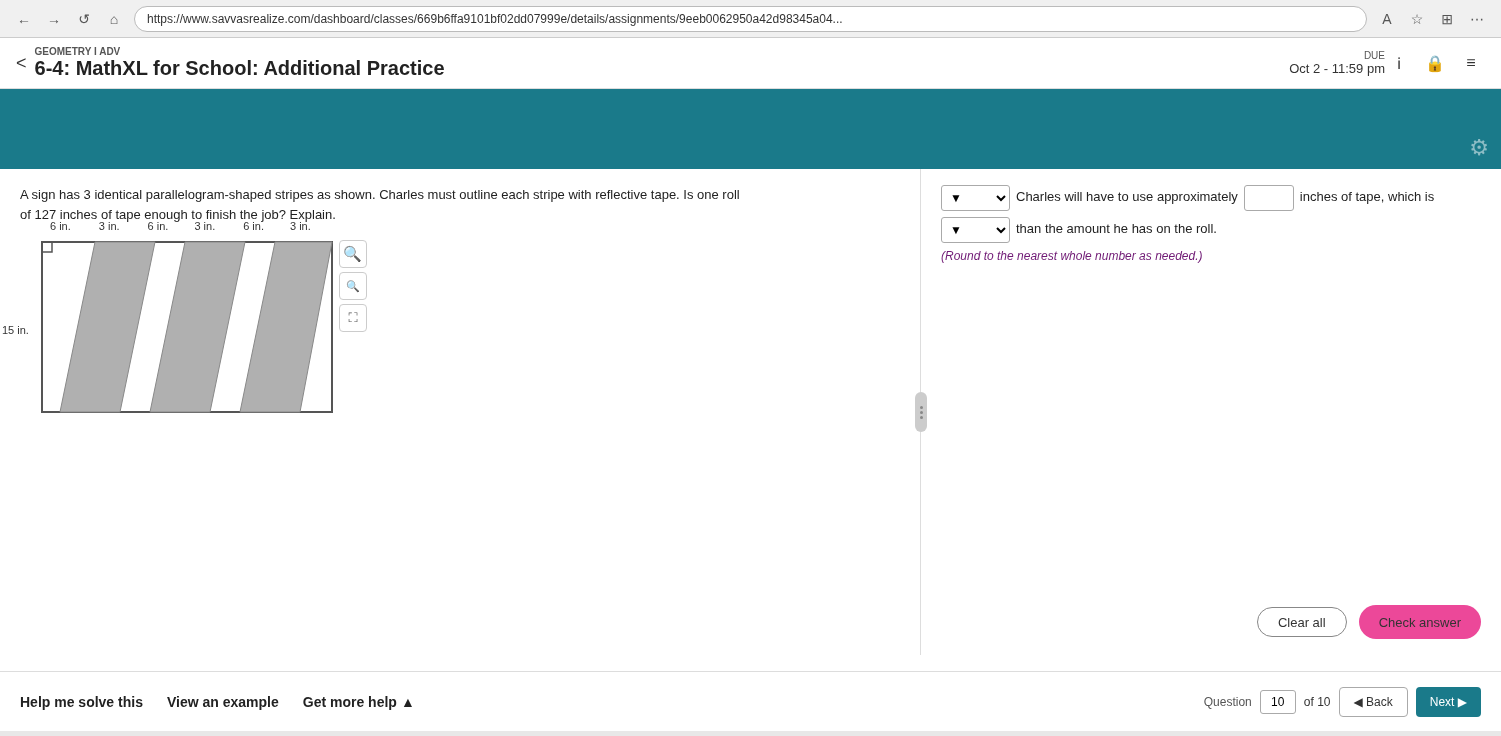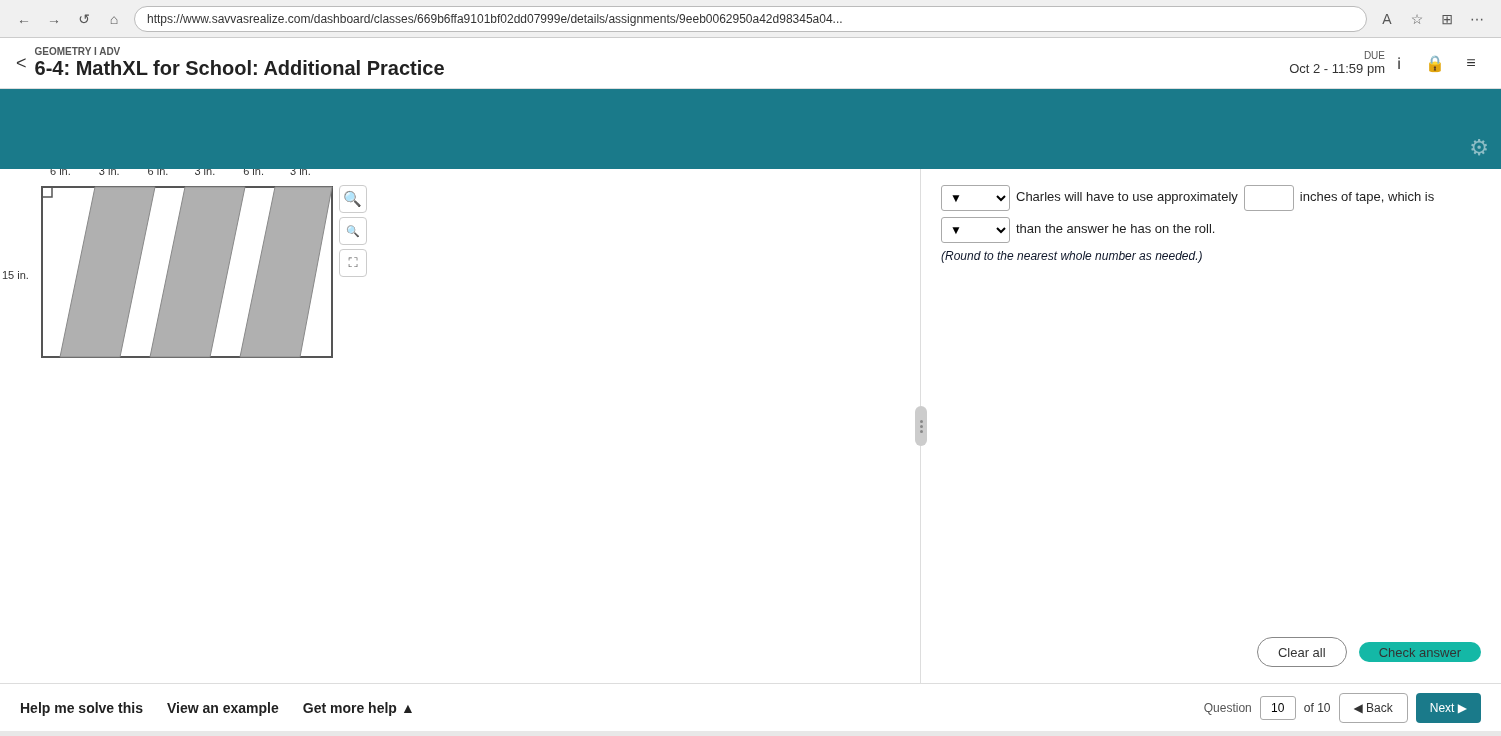--- a/index.html
+++ b/index.html
@@ -175,21 +175,21 @@
       width: 50px;
       height: 26px;
       border: 1px solid #aaa;
       border-radius: 3px;
       text-align: center;
       font-size: 12px;
     }
 
     .note-text {
       font-size: 12px;
-      color: #0f172a;
+      color: #701a75;
       margin-top: 6px;
       font-style: italic;
     }
 
     .divider-handle {
       position: absolute;
       left: -6px;
       top: 50%;
       transform: translateY(-50%);
       width: 12px;
@@ -202,25 +202,26 @@
     .divider-dots {
       display: flex; flex-direction: column; gap: 2px;
     }
     .divider-dot {
       width: 3px; height: 3px; background: #888; border-radius: 50%;
     }
 
     .bottom-bar {
       background: white;
       border-top: 1px solid #ddd;
-      height: 48px;
+      height: 60px;
       display: flex;
       align-items: center;
       padding: 0 20px;
       justify-content: space-between;
+      margin-top: 16px;
     }
 
     .help-buttons {
       display: flex; gap: 24px; align-items: center;
     }
     .help-btn {
       background: none; border: none;
       font-size: 14px; font-weight: bold;
       color: #222; cursor: pointer;
       text-decoration: none;
@@ -241,24 +242,24 @@
       padding: 0 20px;
       border: 1px solid #888;
       border-radius: 17px;
       background: white;
       font-size: 13px;
       cursor: pointer;
       color: #333;
     }
 
     .check-answer-btn {
-      height: 20px;
+      height: 34px;
       padding: 0 20px;
       border-radius: 17px;
-      background: #14b8a6;
+      background: #ec4899;
       border: none;
       font-size: 13px;
       cursor: pointer;
       color: #333;
     }
 
     .nav-bottom {
       display: flex; align-items: center; gap: 8px;
     }
     .question-label { font-size: 12px; color: #555; }
@@ -334,20 +335,21 @@
 
 <div class="main-container">
 
   <div class="teal-banner">
     <span class="banner-gear">⚙</span>
   </div>
 
   <div class="content-area">
 
     <div class="left-panel">
+      <p class="question-text">A sign has 3 identical parallelogram-shaped stripes as shown. Charles must outline each stripe with reflective tape. Is one roll of 127 inches of tape enough to finish the job? Explain.</p>
 
       <div style="position: relative; display: inline-block; margin-left: 20px;">
         
         <div style="position: absolute; top: -20px; left: 10px; font-size: 11px; color: #333; display: flex; gap: 18px; white-space: nowrap;">
           <span>6 in.</span>
           <span style="margin-left: 10px;">3 in.</span>
           <span style="margin-left: 10px;">6 in.</span>
           <span style="margin-left: 8px;">3 in.</span>
           <span style="margin-left: 10px;">6 in.</span>
           <span style="margin-left: 8px;">3 in.</span>
@@ -398,21 +400,21 @@
           <option>less</option>
         </select>
         <span>Charles will have to use approximately</span>
         <input class="answer-input" type="text" placeholder="" style="">
         <span>inches of tape, which is</span>
         <select class="answer-select">
           <option>▼</option>
           <option>greater</option>
           <option>less</option>
         </select>
-        <span>than the answer he has on the roll.</span>
+        <span>than the amount he has on the roll.</span>
       </div>
       <p class="note-text">(Round to the nearest whole number as needed.)</p>
 
       <div style="position: absolute; bottom: 16px; right: 20px; display: flex; gap: 12px; align-items: center;">
         <button class="clear-all-btn">Clear all</button>
         <button class="check-answer-btn">Check answer</button>
       </div>
     </div>
 
   </div>

